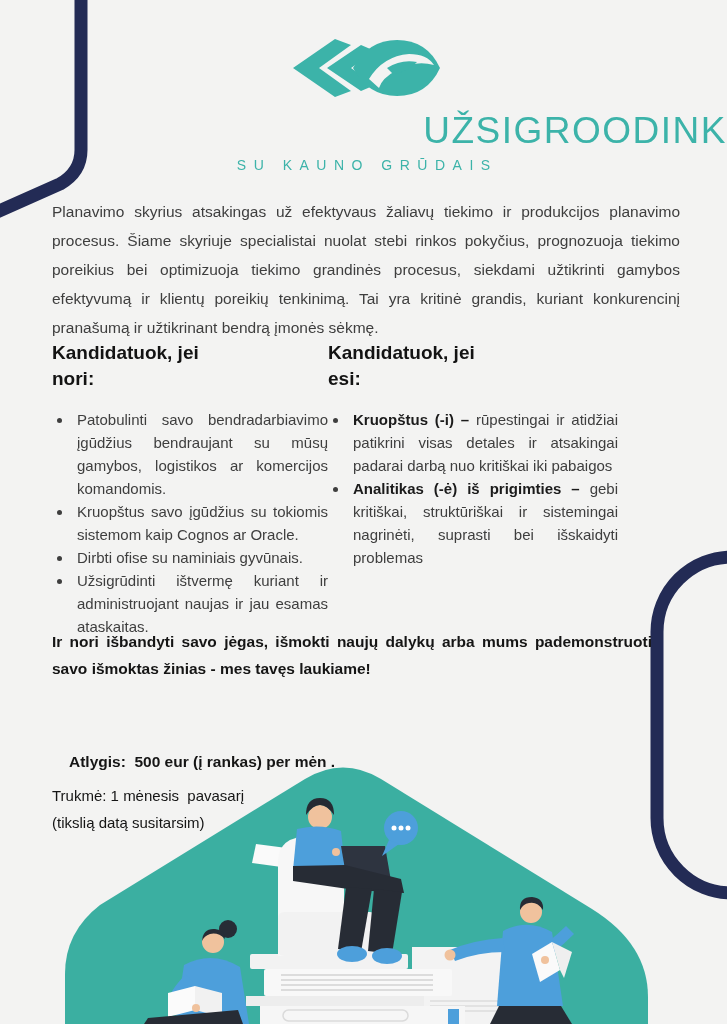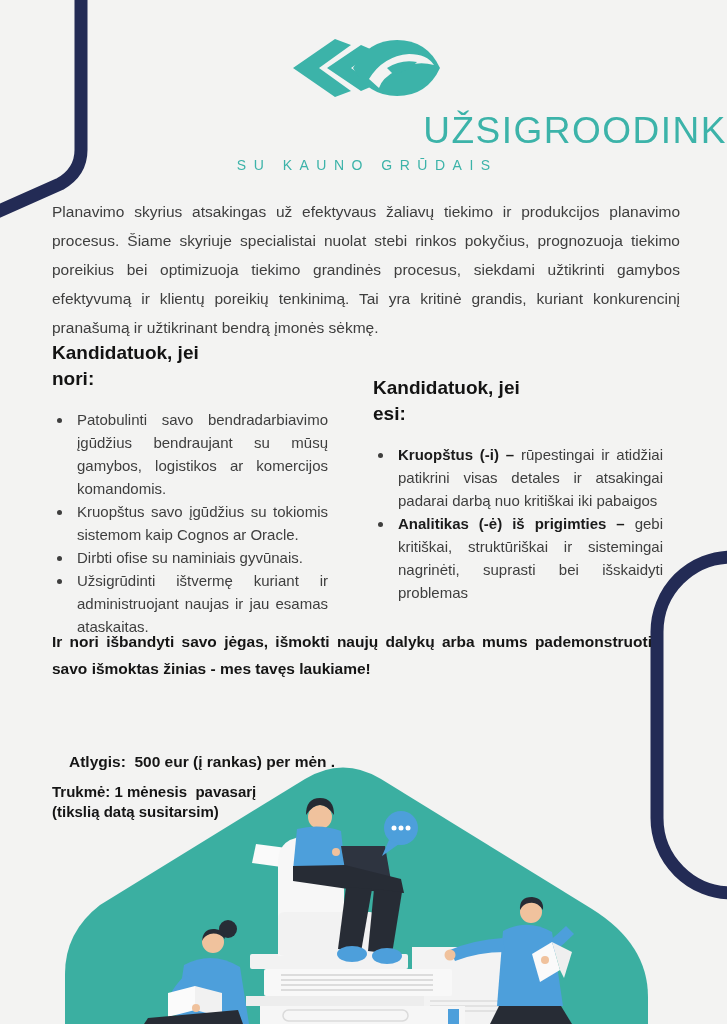--- a/index.html
+++ b/index.html
@@ -21,21 +21,21 @@
   .logo-subtitle{
     left:0;top:157px;width:727px;text-align:center;
     font-size:14px;font-weight:400;color:#3cb3a9;letter-spacing:7.5px;text-indent:7.5px;
   }
   
   .intro{
     left:52px;top:197px;width:628px;margin:0;
     font-size:15.5px;line-height:29px;color:#3e3e3e;text-align:justify;
   }
   
-  .columns{left:52px;top:340px;width:632px;display:flex;gap:45px;align-items:center;}
+  .columns{left:52px;top:340px;width:632px;display:flex;}
   .col-left{width:276px;flex:0 0 276px;}
   .col-right{width:290px;flex:0 0 290px;}
   .col h2{
     margin:0 0 16px 0;width:170px;
     font-size:19px;line-height:26px;font-weight:700;color:#131313;
   }
   .col ul{margin:0;padding:0 0 0 21px;}
   .col li{
     font-size:15px;line-height:23px;color:#3e3e3e;text-align:justify;
     margin:0;padding-left:4px;
@@ -45,21 +45,21 @@
   .callout{
     left:52px;top:628px;width:600px;margin:0;
     font-size:15.5px;line-height:27px;font-weight:700;color:#151515;text-align:justify;
   }
   .salary{
     left:52px;top:736px;width:600px;margin:17px;white-space:pre-wrap;
     font-size:15.5px;font-weight:700;color:#151515;
   }
   .duration{
     left:52px;top:782px;width:340px;margin:0;white-space:pre-wrap;
-    font-size:15px;line-height:20px;font-weight:700;color:#151515;
+    font-size:15px;line-height:27px;font-weight:400;color:#151515;
   }
   .blob-illustration{left:0;top:762px;}
 </style>
 </head>
 <body>
 
 <div class="page">
 
   <svg class="abs deco-topleft" width="220" height="260" viewBox="0 0 220 260">
     <path d="M81 -8 L81 150 Q81 172 60 184 L-30 224" fill="none" stroke="#232b55" stroke-width="13"></path>

